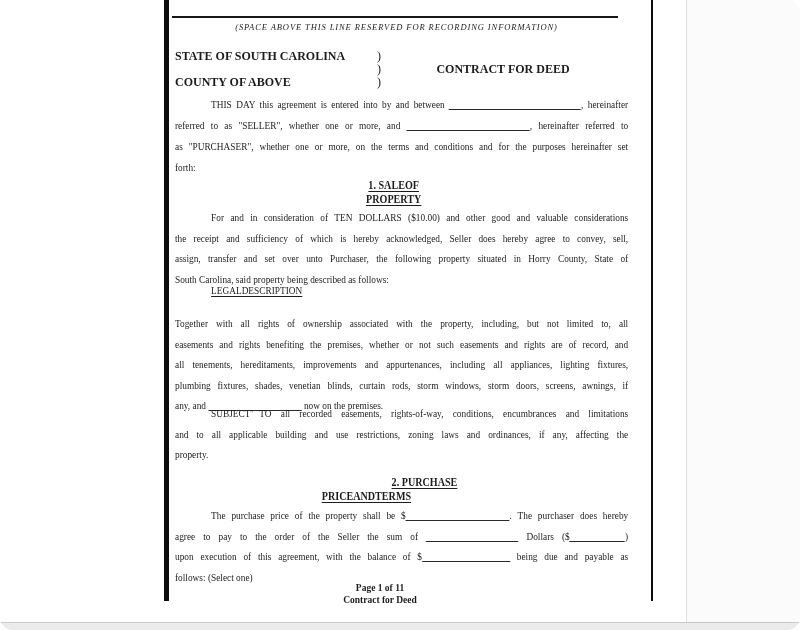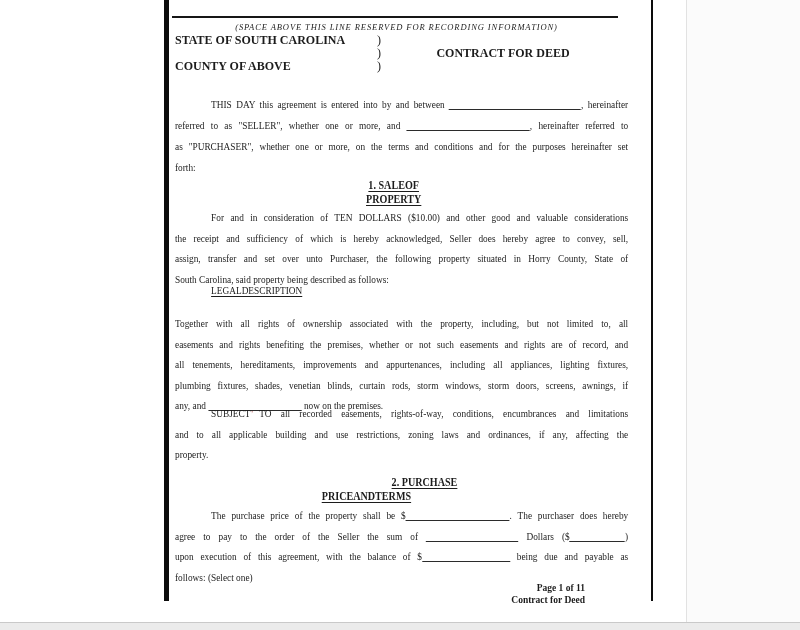--- a/index.html
+++ b/index.html
@@ -1,49 +1,50 @@
 <!DOCTYPE html>
 <html><head>
 <meta charset="utf-8">
 <style>
   html,body{margin:0;padding:0;background:#ffffff;}
   .screen{
     position:relative;width:800px;height:630px;overflow:hidden;
     background:#ffffff;color:#1c1c1c;
     font-family:"Liberation Serif","DejaVu Serif",serif;
+    border-radius:13px;
   }
   
   .right-backdrop{position:absolute;left:686px;top:0;width:114px;height:622px;
     background:#fbfbfb;border-left:1px solid #e2e2e2;}
   .bottom-strip{position:absolute;left:0;top:622px;width:800px;height:8px;
     background:#ebebeb;border-top:1px solid #c9c9c9;}
   
   .rule-left{position:absolute;left:164px;top:0;width:5px;height:601px;background:#0c0c0c;}
   .rule-right{position:absolute;left:651px;top:0;width:2px;height:601px;background:#0c0c0c;}
   .top-rule{position:absolute;left:172px;top:16px;width:446px;height:2px;background:#161616;}
   .notice{position:absolute;left:175px;top:21px;width:443px;height:12px;line-height:12px;
     text-align:center;font-style:italic;font-size:8.5px;letter-spacing:0.9px;white-space:nowrap;}
   
-  .hdr{position:absolute;left:175px;top:34px;width:452px;font-size:12px;font-weight:bold;}
+  .hdr{position:absolute;left:175px;top:50px;width:452px;font-size:12px;font-weight:bold;}
   .hdr-row{position:relative;height:13px;line-height:13px;white-space:nowrap;}
   .hdr-paren{position:absolute;left:202px;top:0;font-weight:normal;}
   .hdr-title{position:absolute;left:248px;top:0;width:160px;text-align:center;}
   
   .block{position:absolute;left:175px;width:515px;font-size:10.6px;
     transform:scaleX(0.88);transform-origin:0 0;}
   .block.h{font-weight:bold;font-size:11.5px;}
   .h .tline{text-align:center;}
   .tline{text-align:justify;}
   .tline.just{text-align-last:justify;}
   .ind{display:inline-block;height:1px;}
   .blank{display:inline-block;height:11px;border-bottom:1px solid #2b2b2b;
     margin-bottom:-2px;position:relative;vertical-align:baseline;}
   .mark{position:absolute;left:46%;top:1px;font-size:8px;color:#a23b3b;font-style:normal;}
   .us{text-decoration:underline;text-underline-offset:2px;}
-  .footer{position:absolute;left:175px;top:582px;width:410px;text-align:right;
+  .footer{position:absolute;left:175px;top:582px;width:410px;text-align:center;
     font-weight:bold;font-size:9.5px;line-height:12px;}
 </style>
 </head>
 <body>
 
 <div class="screen">
 
   <div class="right-backdrop"></div>
   <div class="bottom-strip"></div>
 

